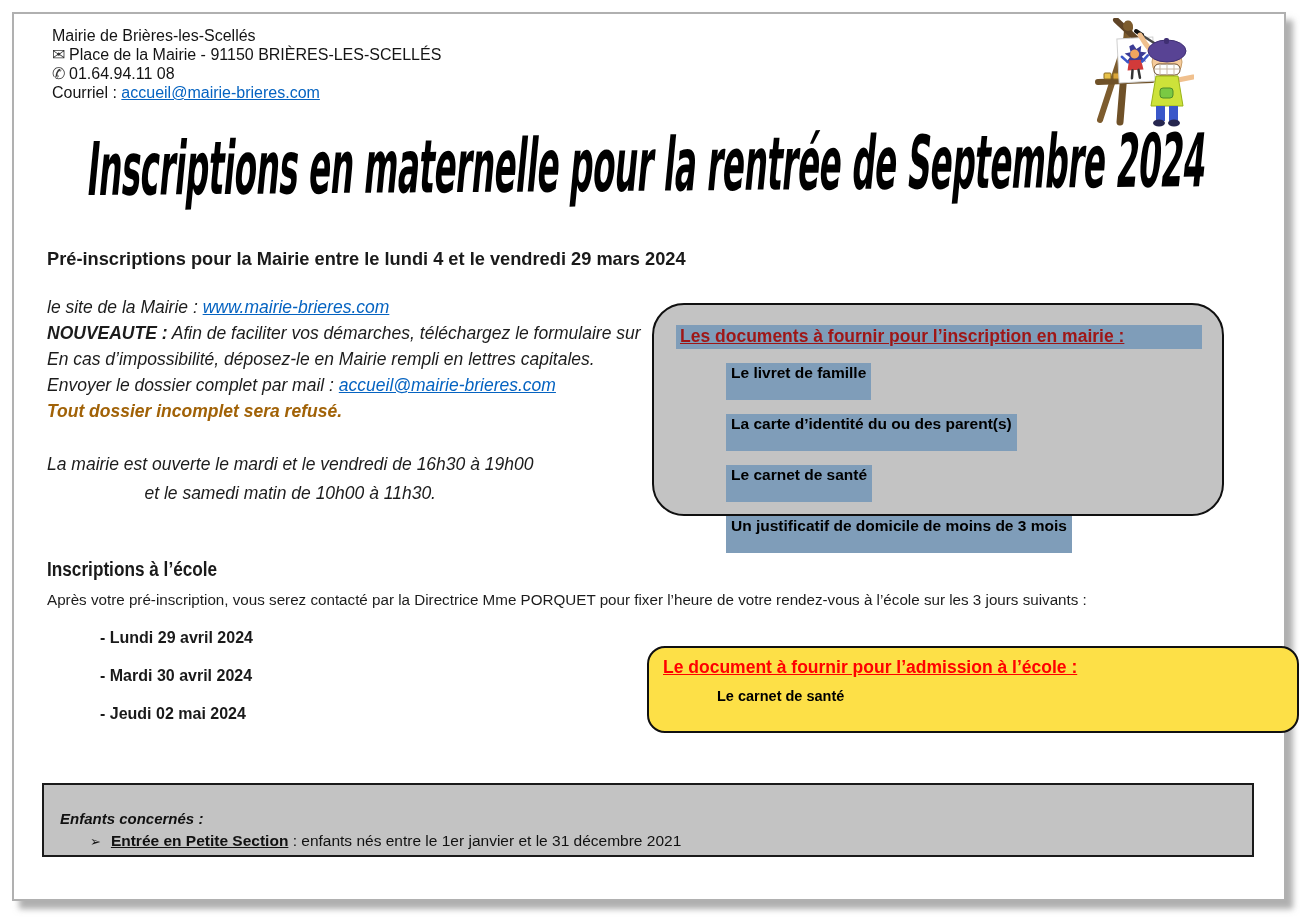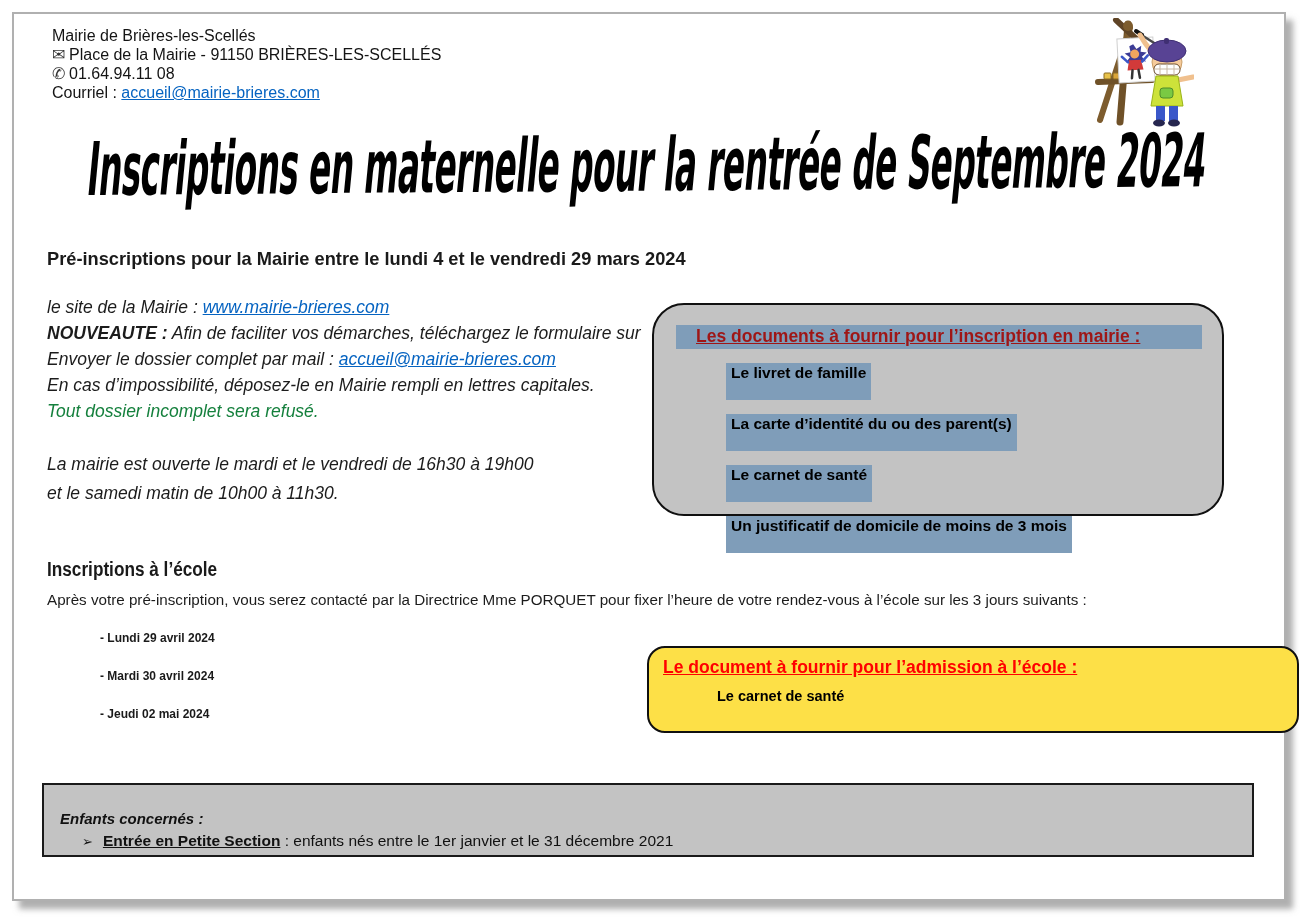--- a/index.html
+++ b/index.html
@@ -23,52 +23,52 @@
     font-family:"DejaVu Sans", sans-serif; font-weight:bold; font-size:74px;
     letter-spacing:-1px; color:#000;
     transform:rotate(-0.45deg) skewX(-6deg) scaleX(0.44);
     transform-origin:left center;
   }
   
   .s1-head { position:absolute; left:33px; top:234px; font-size:19px; font-weight:bold;
              transform:scaleX(0.96); transform-origin:left center; white-space:nowrap; }
   .s1-para { position:absolute; left:33px; top:280px; font-size:17.5px; font-style:italic;
              line-height:26px; color:#1c1c1c; }
-  .warn { color:#15803d; font-weight:normal; }
+  .warn { color:#a16207; font-weight:bold; }
   .s1-hours { position:absolute; left:33px; top:436px; font-size:17.5px; font-style:italic;
-              line-height:29px; color:#1c1c1c; }
+              line-height:29px; color:#1c1c1c;text-align:center; }
   
   .box1 { position:absolute; left:638px; top:289px; width:572px; height:213px;
           background:#c3c3c3; border:2px solid #101010; border-radius:32px;
           padding:20px 20px 0 22px; }
   .box1-title { display:block; background:#7f9db9; color:#9f1616; font-weight:bold;
-                font-size:17.5px; text-decoration:underline; padding:1px 6px 2px 20px;
+                font-size:17.5px; text-decoration:underline; padding:1px 6px 2px 4px;
                 white-space:nowrap; }
   .box1-item { display:table; background:#7f9db9; color:#000; font-weight:bold;
                font-size:15.5px; margin:14px 0 0 50px; padding:1px 5px 18px 5px;
                white-space:nowrap; }
   
   .s2-head { position:absolute; left:33px; top:544px; font-size:20px; font-weight:bold;
              transform:scaleX(0.86); transform-origin:left center; white-space:nowrap; }
   .s2-para { position:absolute; left:33px; top:577px; font-size:15.5px; white-space:nowrap;
              transform:scaleX(0.98); transform-origin:left center; color:#1c1c1c; }
-  .dates { position:absolute; left:86px; top:613px; font-size:12px; font-weight:bold; }
+  .dates { position:absolute; left:86px; top:613px; font-size:16px; font-weight:bold; }
   .dates div { margin-bottom:16px; line-height:22px; }
   
   .box2 { position:absolute; left:633px; top:632px; width:652px; height:87px;
           background:#fde047; border:2px solid #101010; border-radius:18px;
           padding:9px 14px 0 14px; }
   .box2-title { display:inline-block; color:#ff0000; font-weight:bold; font-size:17.5px;
                 text-decoration:underline; white-space:nowrap; }
   .box2-item { margin:10px 0 0 54px; font-weight:bold; font-size:14.5px; color:#000; }
   
   .box3 { position:absolute; left:28px; top:769px; width:1212px; height:74px;
           background:#c3c3c3; border:2px solid #1a1a1a; padding:25px 16px 0 16px; }
   .box3-label { font-size:15px; font-weight:bold; font-style:italic; color:#111; }
-  .box3-line { margin:5px 0 0 22px; font-size:15.5px; color:#111; }
+  .box3-line { margin:5px 0 0 30px; font-size:15.5px; color:#111; }
   .box3-line .arrow { font-size:13px; margin-right:10px; }
   .box3-line .strong { font-weight:bold; text-decoration:underline; }
 </style>
 </head>
 <body>
 
 <div class="canvas">
   <div class="sheet">
 
     <div class="hdr">
@@ -127,22 +127,22 @@
       <ellipse cx="84" cy="105" rx="6" ry="3.5" fill="#26264f"></ellipse>
     </svg>
 
     <div class="bigtitle">Inscriptions en maternelle pour la rentrée de Septembre 2024</div>
 
     <div class="s1-head">Pré-inscriptions pour la Mairie entre le lundi 4 et le vendredi 29 mars 2024</div>
 
     <div class="s1-para">
       <div><span>le site de la Mairie : </span><a class="lnk">www.mairie-brieres.com</a></div>
       <div><b>NOUVEAUTE :</b><span> Afin de faciliter vos démarches, téléchargez le formulaire sur</span></div>
+      <div>En cas d’impossibilité, déposez-le en Mairie rempli en lettres capitales.</div>
       <div><span>Envoyer le dossier complet par mail : </span><a class="lnk">accueil@mairie-brieres.com</a></div>
-      <div>En cas d’impossibilité, déposez-le en Mairie rempli en lettres capitales.</div>
       <div class="warn">Tout dossier incomplet sera refusé.</div>
     </div>
 
     <div class="s1-hours">
       <div> La mairie est ouverte le mardi et le vendredi de 16h30 à 19h00</div>
       <div>et le samedi matin de 10h00 à 11h30.</div>
     </div>
 
     <div class="box1">
       <span class="box1-title">Les documents à fournir pour l’inscription en mairie :</span>

